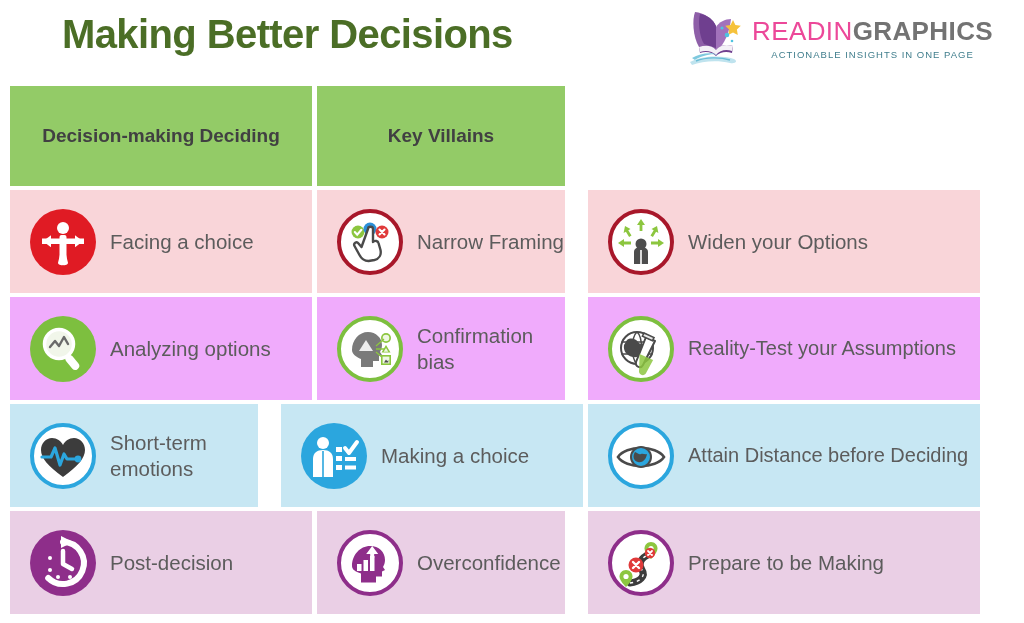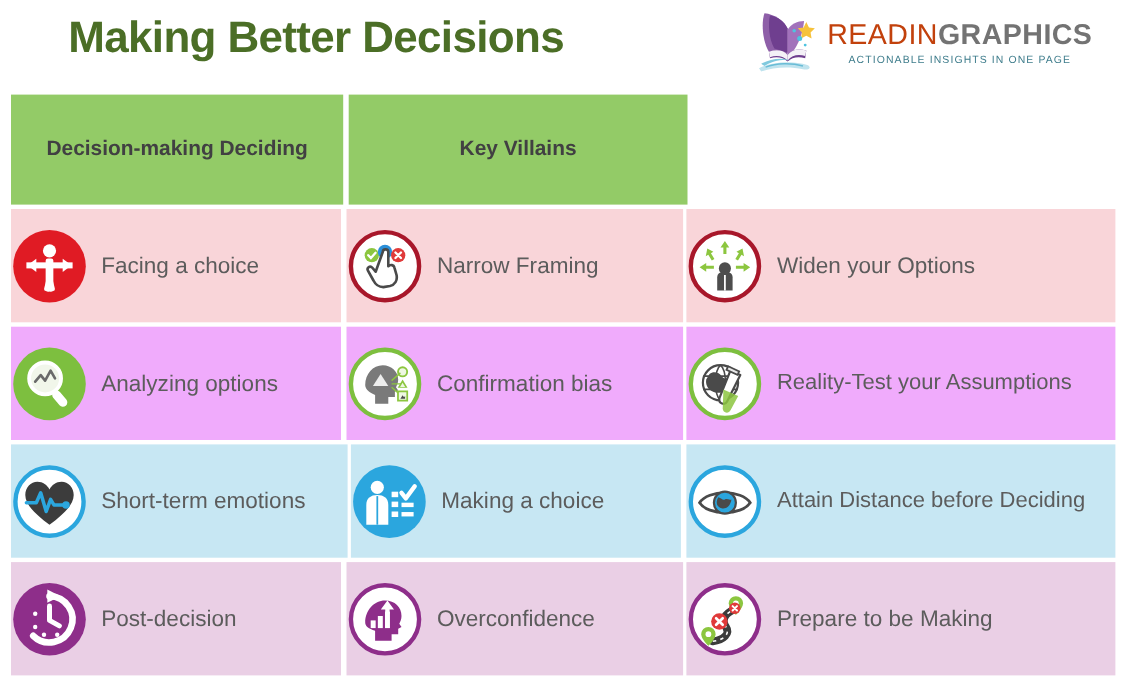--- a/index.html
+++ b/index.html
@@ -24,48 +24,48 @@
     white-space:nowrap;
   }
   .logo{
     position:absolute;right:18px;top:8px;
     width:296px;height:62px;
     display:flex;align-items:center;
   }
   .logo-mark{width:62px;height:58px;flex:0 0 62px;}
   .logo-text{margin-left:4px;display:flex;flex-direction:column;justify-content:center;}
   .logo-word{font-size:26px;font-weight:bold;letter-spacing:0.4px;line-height:1.05;white-space:nowrap;}
-  .logo-word .a{color:#c2410c;font-weight:400;}
+  .logo-word .a{color:#ec4899;font-weight:400;}
   .logo-word .b{color:#737373;font-weight:bold;}
   .logo-tag{
     font-size:9.5px;color:#3f7d8c;letter-spacing:1.0px;
     margin-top:3px;white-space:nowrap;text-align:center;
   }
 
   
   .grid{position:absolute;left:10px;top:86px;width:1004px;}
   .row{display:flex;width:100%;margin-bottom:4px;}
   .cell{box-sizing:border-box;display:flex;align-items:center;}
   .c1{width:302px;margin-right:5px;}
-  .c2{width:308px;margin-right:3px;}
+  .c2{width:248px;margin-right:23px;}
   .c3{width:392px;}
 
   
   .hdr .cell{
     height:100px;
     background:#93cb67;
     justify-content:center;
     text-align:center;
   }
   .hdr-txt{
     font-size:19px;font-weight:bold;color:#414042;line-height:1.28;
   }
 
   
-  .body-row .cell{height:103px;}
+  .body-row .cell{height:103px;padding-left:18px;}
   .r-pink   .cell{background:#f9d5d9;}
   .r-green  .cell{background:#f0abfc;}
   .r-blue   .cell{background:#c7e7f3;}
   .r-purple .cell{background:#eacfe5;}
 
   .icon{
     flex:0 0 auto;width:70px;height:70px;margin-right:12px;
     display:block;
   }
   .label{

